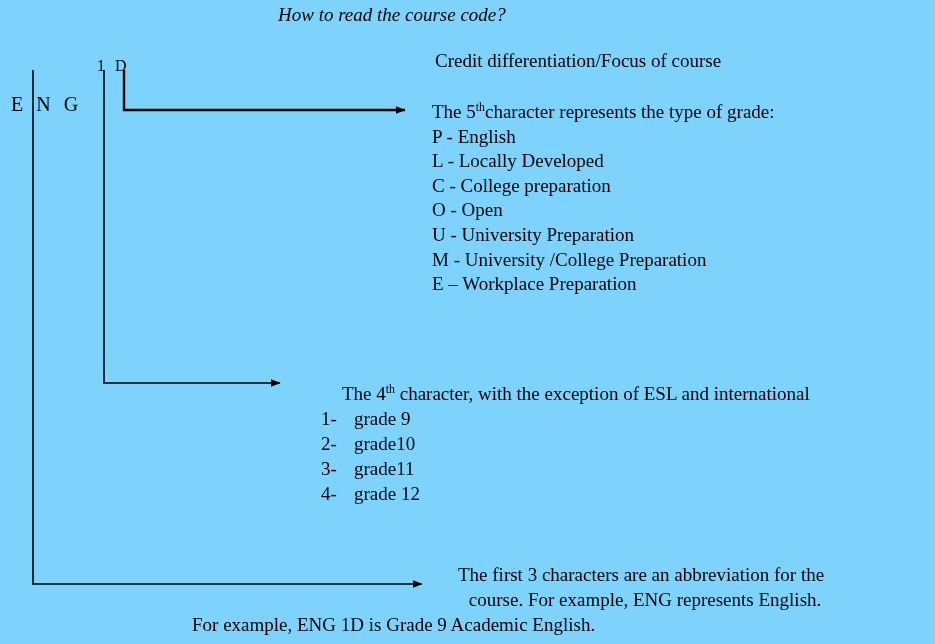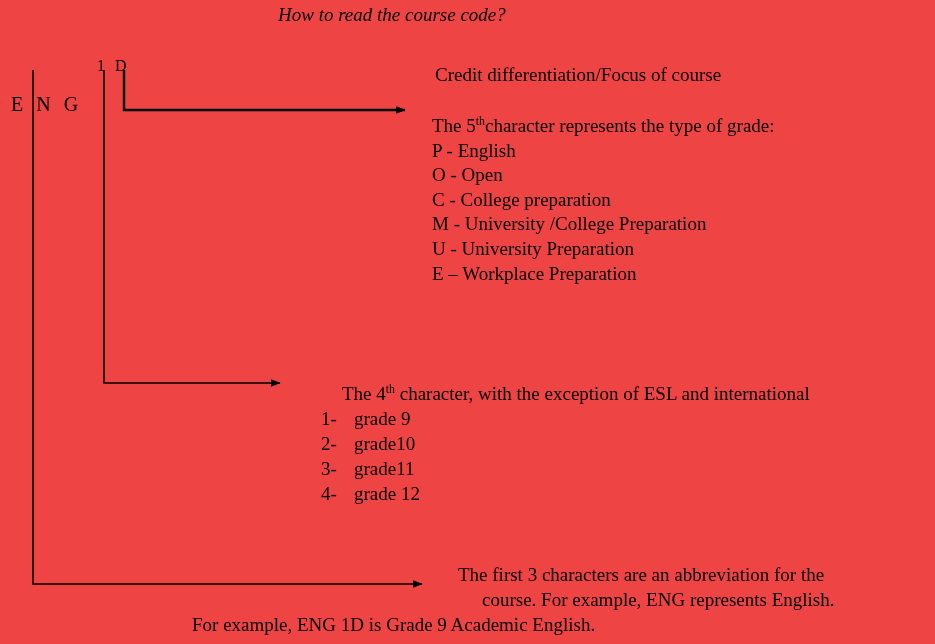--- a/index.html
+++ b/index.html
@@ -8,21 +8,21 @@
     background: #ffffff;
   }
   body {
     font-family: "Liberation Serif", "DejaVu Serif", serif;
     color: #000000;
   }
   #canvas {
     position: relative;
     width: 935px;
     height: 644px;
-    background: #ef4444;
+    background: #7dd3fc;
     overflow: hidden;
   }
   .abs { position: absolute; }
 
   
   #title {
     left: 278px;
     top: 4px;
     font-size: 19px;
     font-style: italic;
@@ -53,21 +53,20 @@
     width: 935px;
     height: 644px;
     pointer-events: none;
   }
 
   
   .text-block {
     font-size: 19px;
     line-height: 24.6px;
     white-space: nowrap;
-    margin-top: 14px;
   }
   #credit-line {
     left: 435px;
     top: 49px;
   }
   #type-block {
     left: 432px;
     top: 100px;
   }
   #type-block .list-row { white-space: nowrap; }
@@ -90,21 +89,21 @@
     flex: 0 0 33px;
   }
 
   #abbrev-block {
     left: 458px;
     top: 562px;
     font-size: 19px;
     line-height: 25px;
   }
   #abbrev-block .ab-1 { white-space: nowrap; }
-  #abbrev-block .ab-2 { margin-left: 24px; white-space: nowrap; }
+  #abbrev-block .ab-2 { margin-left: 8px; white-space: nowrap; text-align: center; }
 
   #example-line {
     left: 192px;
     top: 614px;
     font-size: 19px;
     white-space: nowrap;
   }
 
   sup {
     font-size: 0.62em;
@@ -140,24 +139,25 @@
     <g>
       <path d="M33,70 L33,584 L422,584" fill="none" stroke="#000000" stroke-width="1.6" marker-end="url(#arrowhead)"></path>
     </g>
   </svg>
 
   <div class="abs text-block" id="credit-line">Credit differentiation/Focus of course</div>
 
   <div class="abs text-block" id="type-block">
     <div class="list-row"><span>The 5</span><sup>th</sup><span>character represents the type of grade:</span></div>
     <div class="list-row">P - English</div>
+    <div class="list-row">L - Locally Developed</div>
+    <div class="list-row">C - College preparation</div>
     <div class="list-row">O - Open</div>
-    <div class="list-row">C - College preparation</div>
+    <div class="list-row">U - University Preparation</div>
     <div class="list-row">M - University /College Preparation</div>
-    <div class="list-row">U - University Preparation</div>
     <div class="list-row">E – Workplace Preparation</div>
   </div>
 
   <div class="abs" id="grade-block">
     <div class="lead-1"><span>The 4</span><sup>th</sup><span> character, with the exception of ESL and international</span></div>
 
     <div class="grade-row">
       <span class="grade-num">1-</span>
       <span>grade 9</span>
     </div>

